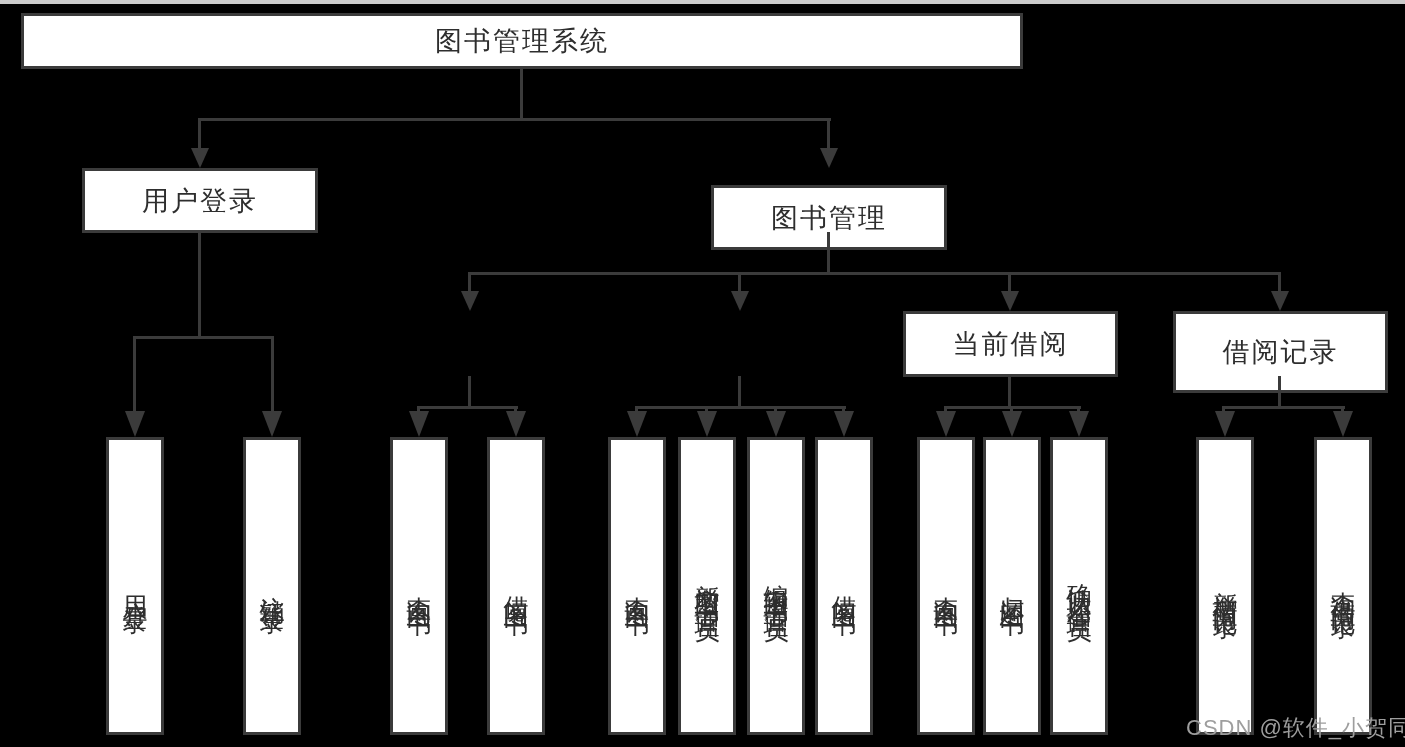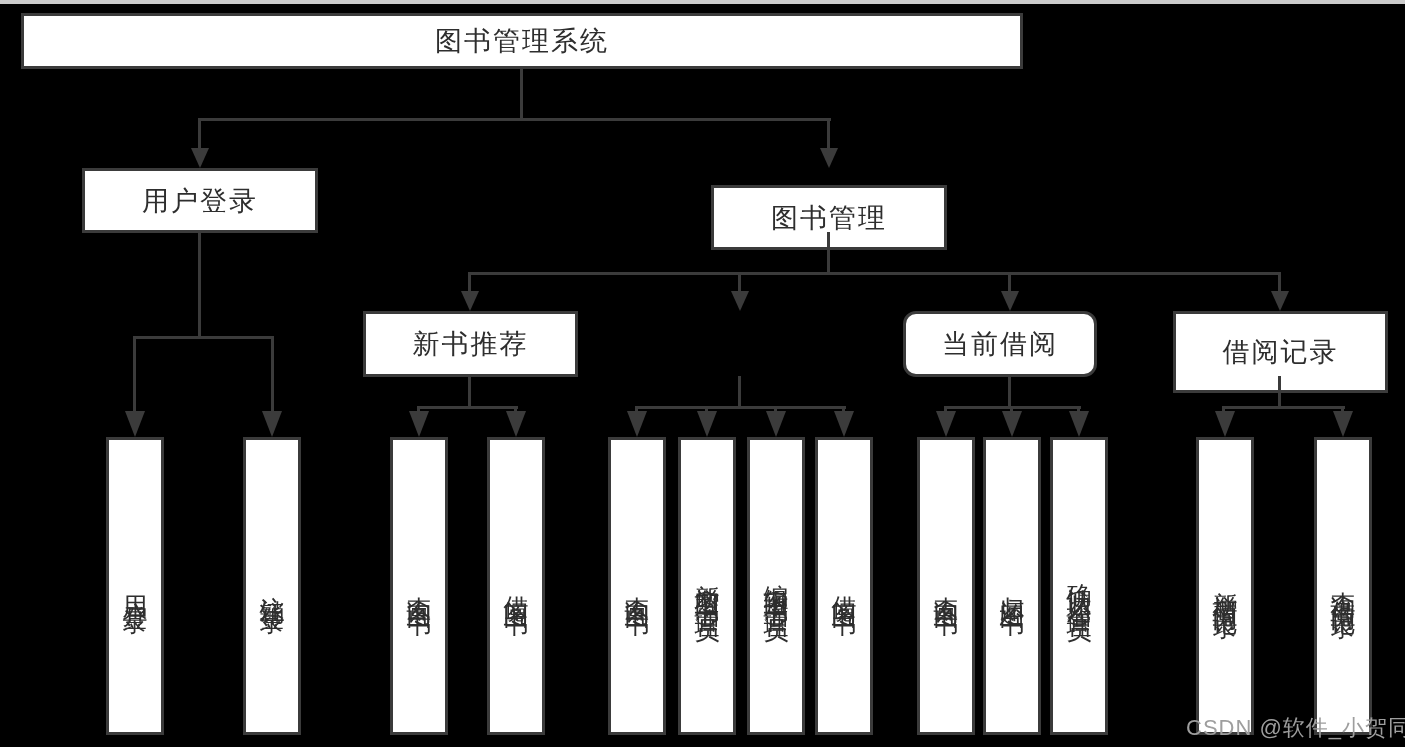--- a/index.html
+++ b/index.html
@@ -75,22 +75,21 @@
   <div class="hline" style="left:468px;top:272px;width:813px;"></div>
   <div class="vline" style="left:468px;top:272px;height:22px;"></div>
   <div class="vline" style="left:738px;top:272px;height:22px;"></div>
   <div class="vline" style="left:1008px;top:272px;height:22px;"></div>
   <div class="vline" style="left:1278px;top:272px;height:22px;"></div>
   <div class="ar-a" style="left:461px;top:291px;"></div>
   <div class="ar-a" style="left:731px;top:291px;"></div>
   <div class="ar-a" style="left:1001px;top:291px;"></div>
   <div class="ar-a" style="left:1271px;top:291px;"></div>
 
-  <div class="node" style="left:363px;top:311px;width:215px;height:66px;">新书推荐</div>
-  <div class="node" style="left:903px;top:311px;width:194px;height:66px;border-radius:13px;">当前借阅</div>
+  <div class="node" style="left:903px;top:311px;width:215px;height:66px;">当前借阅</div>
   <div class="node" style="left:1173px;top:311px;width:215px;height:82px;">借阅记录</div>
 
   <div class="vline" style="left:468px;top:376px;height:32px;"></div>
   <div class="hline" style="left:417px;top:406px;width:101px;"></div>
   <div class="vline" style="left:417px;top:406px;height:10px;"></div>
   <div class="vline" style="left:514px;top:406px;height:10px;"></div>
   <div class="ar-b" style="left:409px;top:411px;"></div>
   <div class="ar-b" style="left:506px;top:411px;"></div>
 
   <div class="vline" style="left:738px;top:376px;height:32px;"></div>

